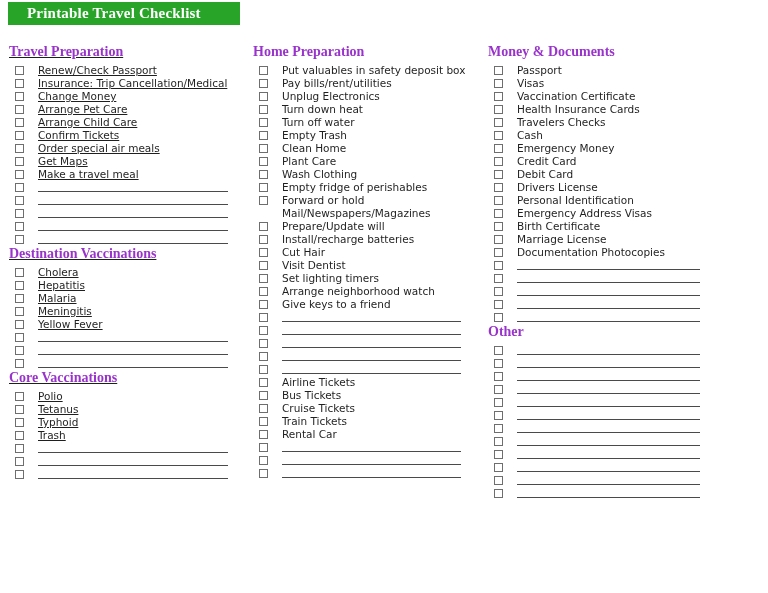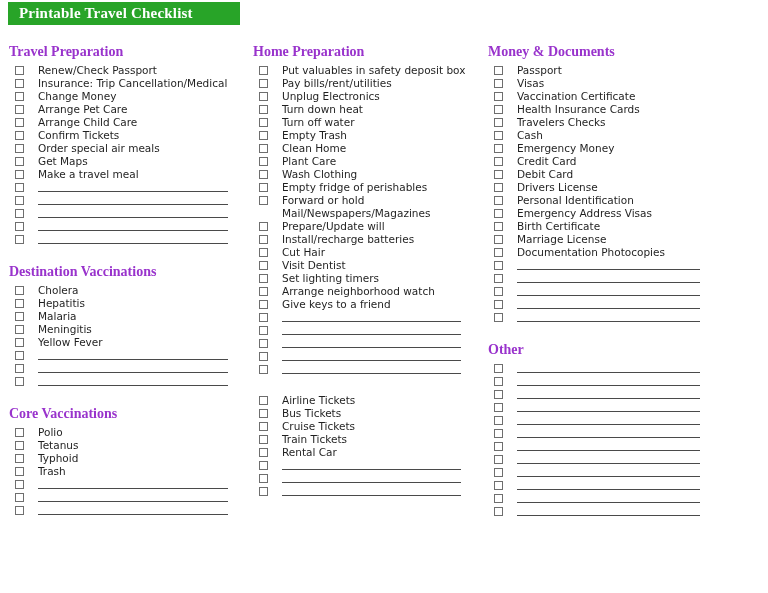--- a/index.html
+++ b/index.html
@@ -21,28 +21,28 @@
     color:var(--text);
     overflow:hidden;
   }
   .header-bar{
     position:absolute;left:8px;top:2px;
     width:232px;height:23px;
     background:var(--header-bg);
     color:var(--header-fg);
     font-family:"Liberation Serif","DejaVu Serif",serif;
     font-weight:bold;font-size:15px;line-height:23px;
-    padding-left:11px;
+    padding-left:19px;
     letter-spacing:.2px;
   }
   .column{position:absolute;top:44px;}
-  .col-0{left:8px;width:226px;}
+  .col-0{left:8px;width:226px;text-decoration:underline;}
   .col-1{left:252px;width:215px;}
   .col-2{left:487px;width:219px;}
-  .section + .section{margin-top:18px;}
+  .section + .section{}
   .section-title{
     font-family:"Liberation Serif","DejaVu Serif",serif;
     font-weight:bold;font-size:14px;line-height:16px;
     color:var(--heading);
     margin:0 0 4px 1px;
   }
   .row{
     display:flex;align-items:flex-start;
     min-height:13px;
   }

